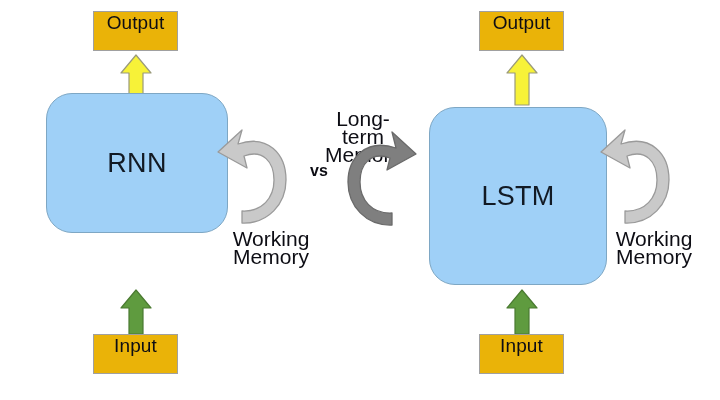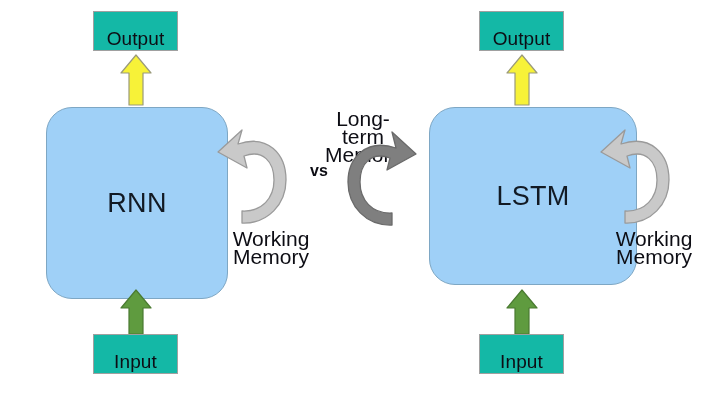--- a/index.html
+++ b/index.html
@@ -19,25 +19,25 @@
   #canvas {
     position: absolute;
     left: 0;
     top: 0;
     width: 720px;
     height: 400px;
   }
 
   .io-box {
     position: absolute;
-    background: #14b8a6;
+    background: #eab308;
     border: 1px solid #a0a0a0;
     box-sizing: border-box;
     display: flex;
-    align-items: flex-end;
+    align-items: flex-start;
     justify-content: center;
     font-size: 19px;
     color: #0d0d14;
     letter-spacing: 0.1px;
   }
 
   .cell-box {
     position: absolute;
     background: #9fd0f7;
     border: 1px solid #7ea7c4;
@@ -79,21 +79,21 @@
 <div id="canvas">
 
   <div class="io-box" style="left:93px; top:11px; width:85px; height:40px;">
     <span>Output</span>
   </div>
 
   <svg class="arrow-svg" style="left:118px; top:53px;" width="36" height="54" viewBox="0 0 36 54">
     <polygon points="18,2 33,20 25,20 25,52 11,52 11,20 3,20" fill="#f7f238" stroke="#9a9a7a" stroke-width="1.2" stroke-linejoin="round"></polygon>
   </svg>
 
-  <div class="cell-box" style="left:46px; top:107px; width:182px; height:192px;">
+  <div class="cell-box" style="left:46px; top:93px; width:182px; height:140px;">
     <span>RNN</span>
   </div>
 
   <svg class="arrow-svg" style="left:216px; top:128px;" width="76" height="106" viewBox="0 0 76 106">
     <path d="M 22 16
              C 52 6, 70 26, 70 52
              C 70 76, 52 96, 26 95
              L 26 83
              C 46 84, 58 70, 58 52
              C 58 34, 47 21, 28 28
@@ -133,21 +133,21 @@
   </svg>
 
   <div class="io-box" style="left:479px; top:11px; width:85px; height:40px;">
     <span>Output</span>
   </div>
 
   <svg class="arrow-svg" style="left:504px; top:53px;" width="36" height="54" viewBox="0 0 36 54">
     <polygon points="18,2 33,20 25,20 25,52 11,52 11,20 3,20" fill="#f7f238" stroke="#9a9a7a" stroke-width="1.2" stroke-linejoin="round"></polygon>
   </svg>
 
-  <div class="cell-box" style="left:429px; top:107px; width:208px; height:178px;">
+  <div class="cell-box" style="left:429px; top:107px; width:178px; height:178px;">
     <span>LSTM</span>
   </div>
 
   <svg class="arrow-svg" style="left:599px; top:128px;" width="76" height="106" viewBox="0 0 76 106">
     <path d="M 22 16
              C 52 6, 70 26, 70 52
              C 70 76, 52 96, 26 95
              L 26 83
              C 46 84, 58 70, 58 52
              C 58 34, 47 21, 28 28

